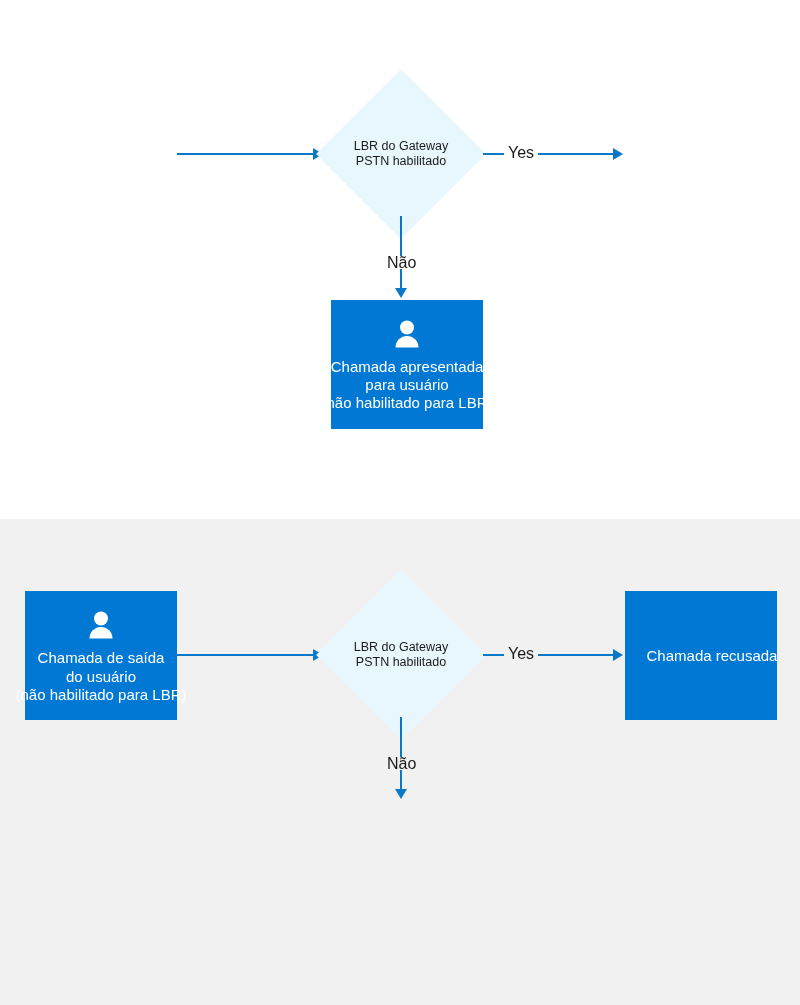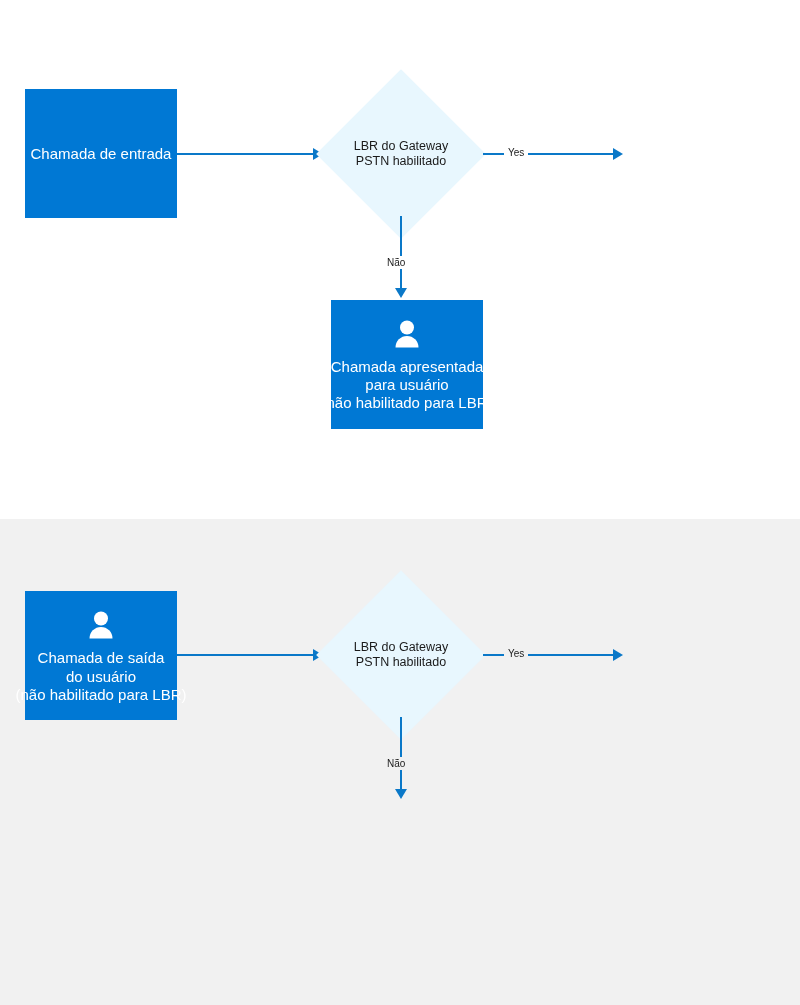--- a/index.html
+++ b/index.html
@@ -124,39 +124,34 @@
   .arrowhead-down {
     position: absolute;
     width: 0;
     height: 0;
     border-left: 6px solid transparent;
     border-right: 6px solid transparent;
     border-top: 10px solid #0a78c8;
   }
   .edge-label {
     position: absolute;
-    font-size: 10px;
+    font-size: 16px;
     line-height: 13px;
     color: #1a1a1a;
     text-align: center;
     white-space: nowrap;
   }
   .edge-label.on-white { background: #ffffff; padding: 0 4px; }
   .edge-label.on-gray  { background: #f1f1f1; padding: 0 4px; }
 </style>
 </head>
 <body>
 
 <div class="section" id="section-inbound">
 
-  <div class="node-box" id="in-start" style="left:25px; top:89px; width:152px; height:129px;">
-    <div class="node-text-wrap">
-      <div class="line-main">Chamada de entrada</div>
-    </div>
-  </div>
 
   <div class="conn">
     <div class="conn-h-line" style="left:177px; top:153px; width:140px;"></div>
     <div class="arrowhead-right" style="left:313px; top:148px;"></div>
   </div>
 
   <div class="node-diamond" id="in-decision" style="left:341px; top:94px; width:120px; height:120px;">
     <div class="diamond-shape"></div>
     <div class="diamond-label">
       <div>LBR do Gateway</div>
@@ -217,20 +212,25 @@
       <div>PSTN habilitado</div>
     </div>
   </div>
 
   <div class="conn">
     <div class="conn-h-line" style="left:483px; top:135px; width:134px;"></div>
     <div class="arrowhead-right" style="left:613px; top:130px;"></div>
     <div class="edge-label on-gray" style="left:504px; top:128px;">Yes</div>
   </div>
 
+  <div class="node-box overflow-text" id="out-yes" style="left:625px; top:72px; width:152px; height:129px;">
+    <div class="node-text-wrap">
+      <div class="line-main" style="left:11px;">Chamada recusada</div>
+    </div>
+  </div>
 
   <div class="conn">
     <div class="conn-v-line" style="left:400px; top:198px; height:75px;"></div>
     <div class="arrowhead-down" style="left:395px; top:270px;"></div>
     <div class="edge-label on-gray" style="left:383px; top:238px;">Não</div>
   </div>
 
 
 </div>
 

